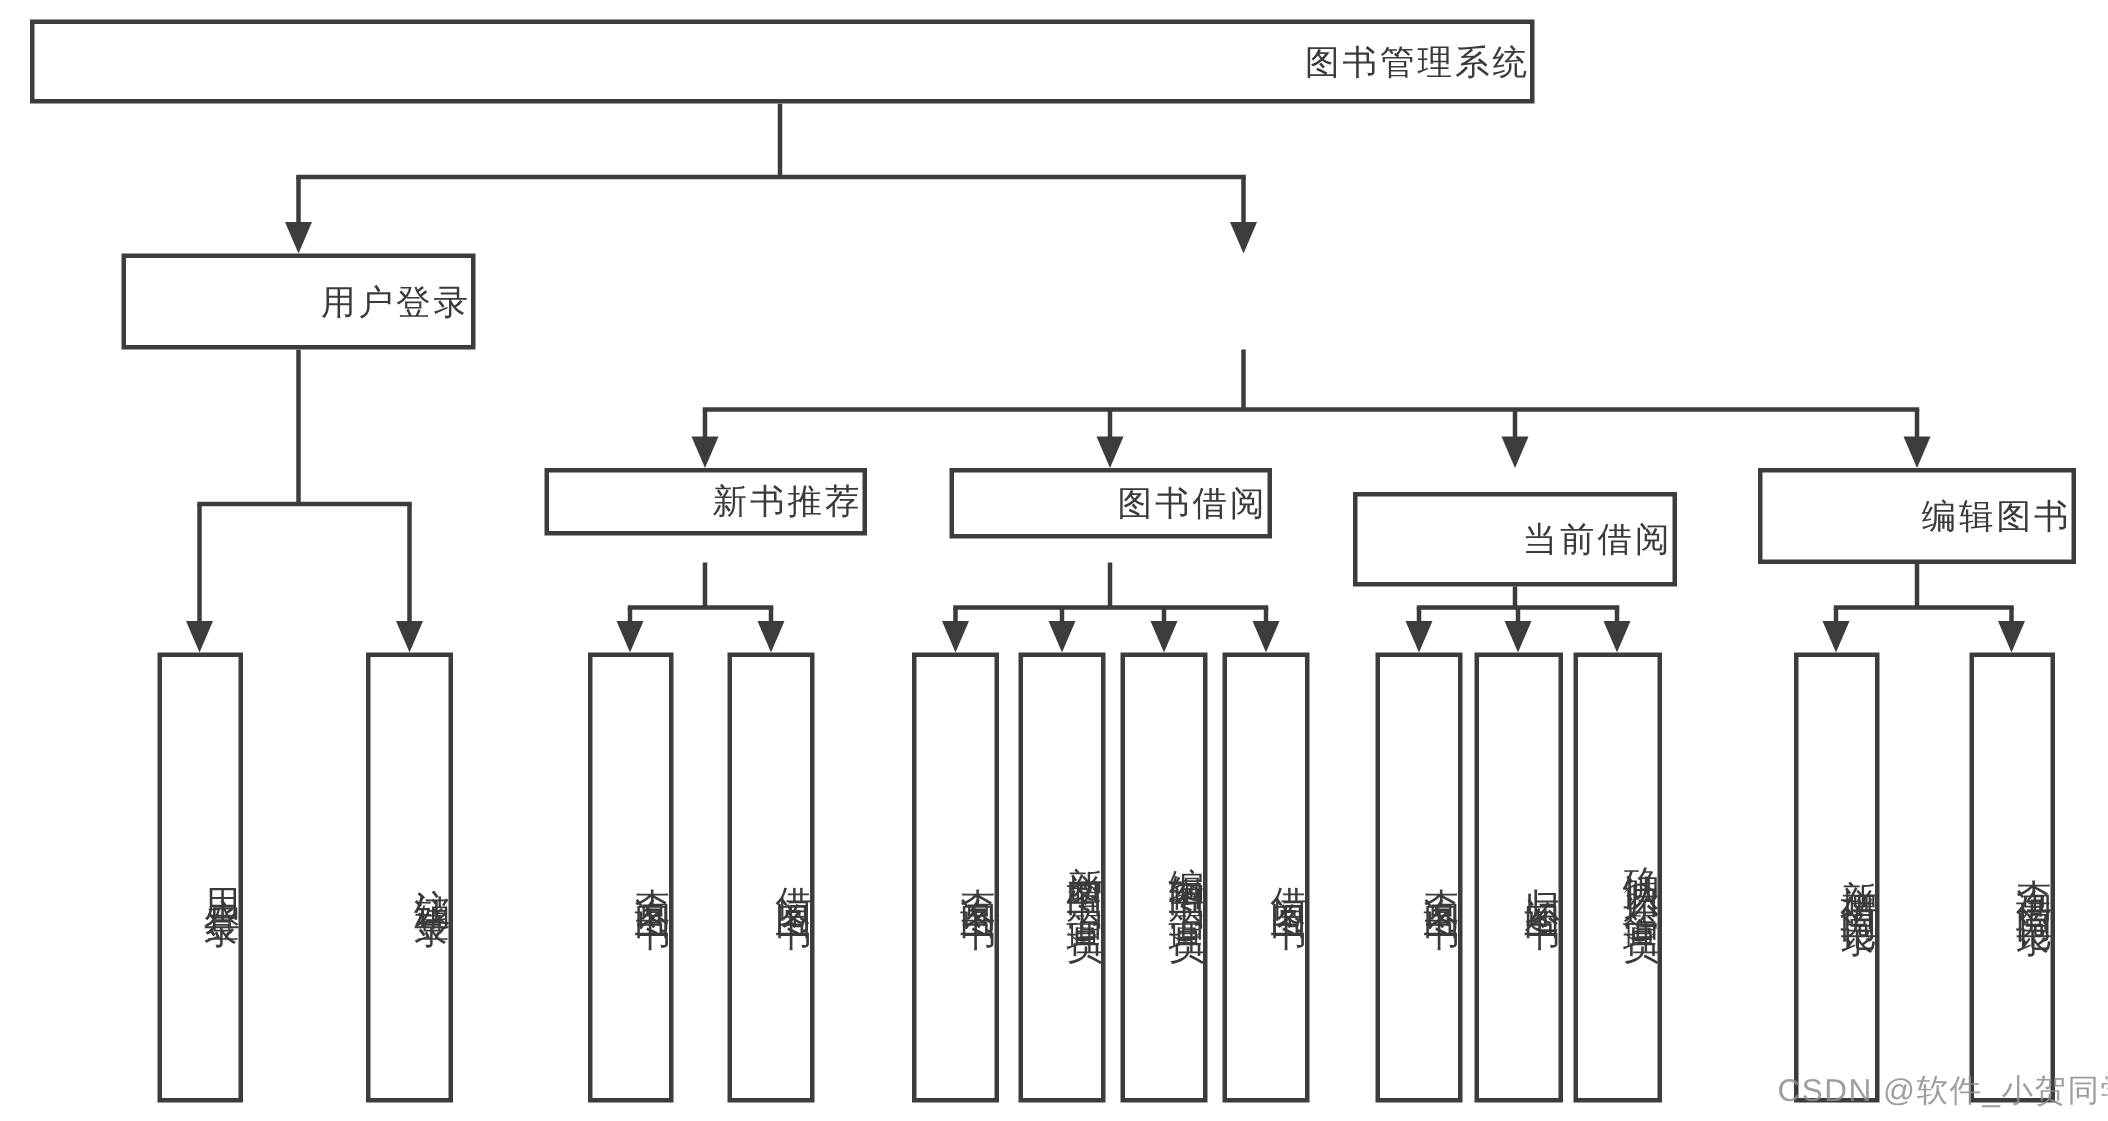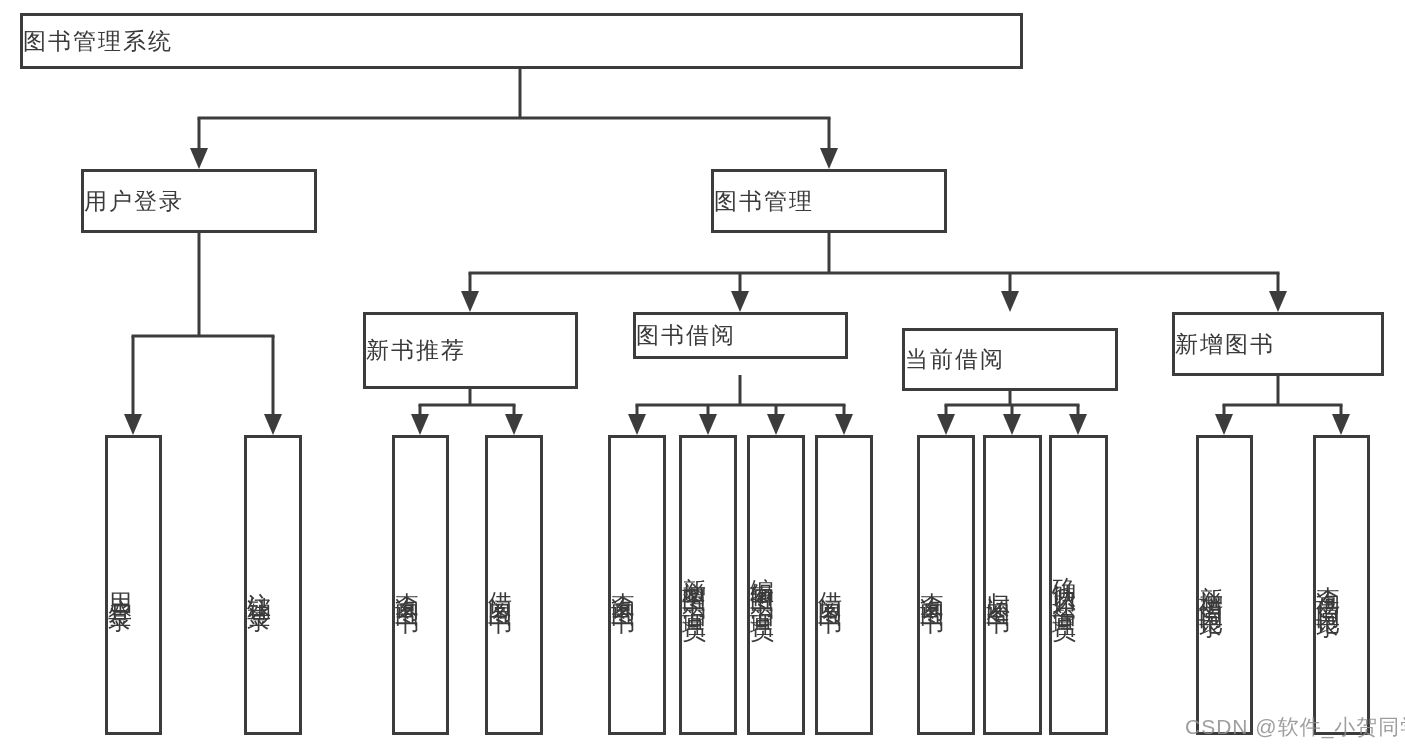--- a/index.html
+++ b/index.html
@@ -26,21 +26,21 @@
     width: 1405px; height: 747px;
     color: var(--line);
     z-index: 1;
   }
   .node {
     position: absolute;
     background: #fff;
     border: 3px solid var(--line);
     display: flex;
     align-items: center;
-    justify-content: flex-start;
+    justify-content: flex-end;
     z-index: 2;
     color: var(--text);
   }
   .hbox span {
     font-size: 23px;
     letter-spacing: 2px;
     white-space: nowrap;
   }
   .vbox { top: 435px; height: 300px; }
   .vbox span {
@@ -135,35 +135,32 @@
     </g>
   </svg>
 
   <div class="node hbox" style="left:20px;top:13px;width:1003px;height:56px">
     <span>图书管理系统</span>
   </div>
 
   <div class="node hbox" style="left:81px;top:169px;width:236px;height:64px">
     <span>用户登录</span>
   </div>
-  <div class="node hbox" style="left:711px;top:169px;width:236px;height:64px">
-    <span>图书管理</span>
-  </div>
-
-  <div class="node hbox" style="left:363px;top:312px;width:215px;height:77px">
+
+  <div class="node hbox" style="left:363px;top:312px;width:215px;height:45px">
     <span>新书推荐</span>
   </div>
   <div class="node hbox" style="left:633px;top:312px;width:215px;height:47px">
     <span>图书借阅</span>
   </div>
   <div class="node hbox" style="left:902px;top:328px;width:216px;height:63px">
     <span>当前借阅</span>
   </div>
   <div class="node hbox" style="left:1172px;top:312px;width:212px;height:64px">
-    <span>新增图书</span>
+    <span>编辑图书</span>
   </div>
 
   <div class="node vbox" style="left:105px;width:57px">
     <span>用户登录</span>
   </div>
   <div class="node vbox" style="left:244px;width:58px">
     <span>注销登录</span>
   </div>
 
   <div class="node vbox" style="left:392px;width:57px">

